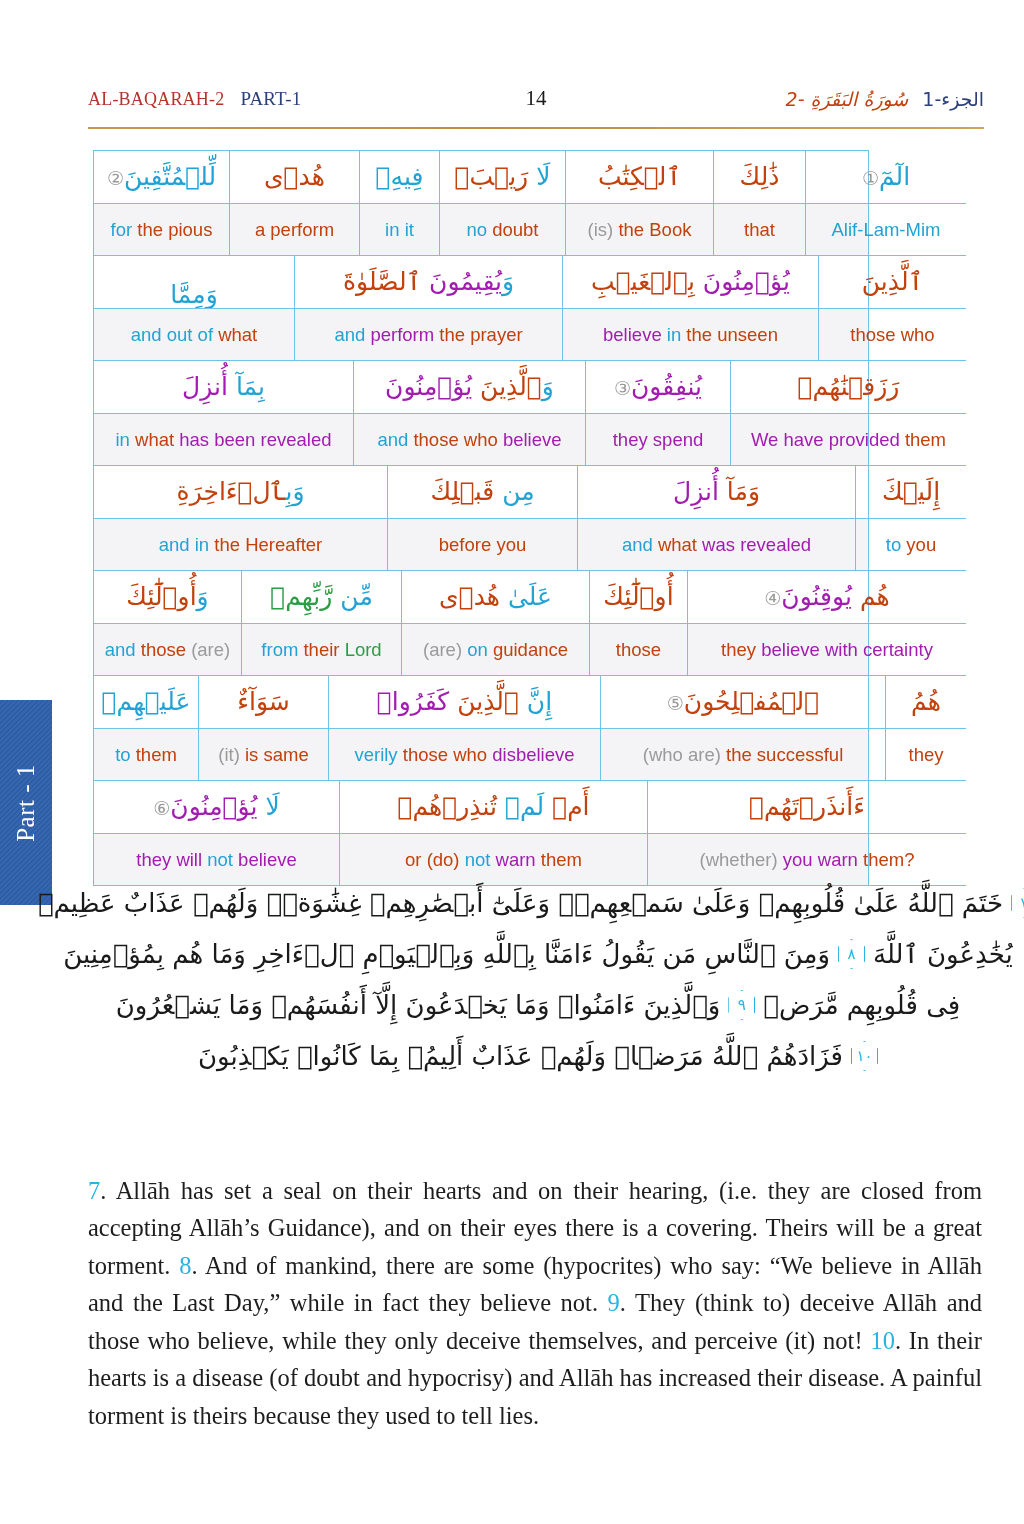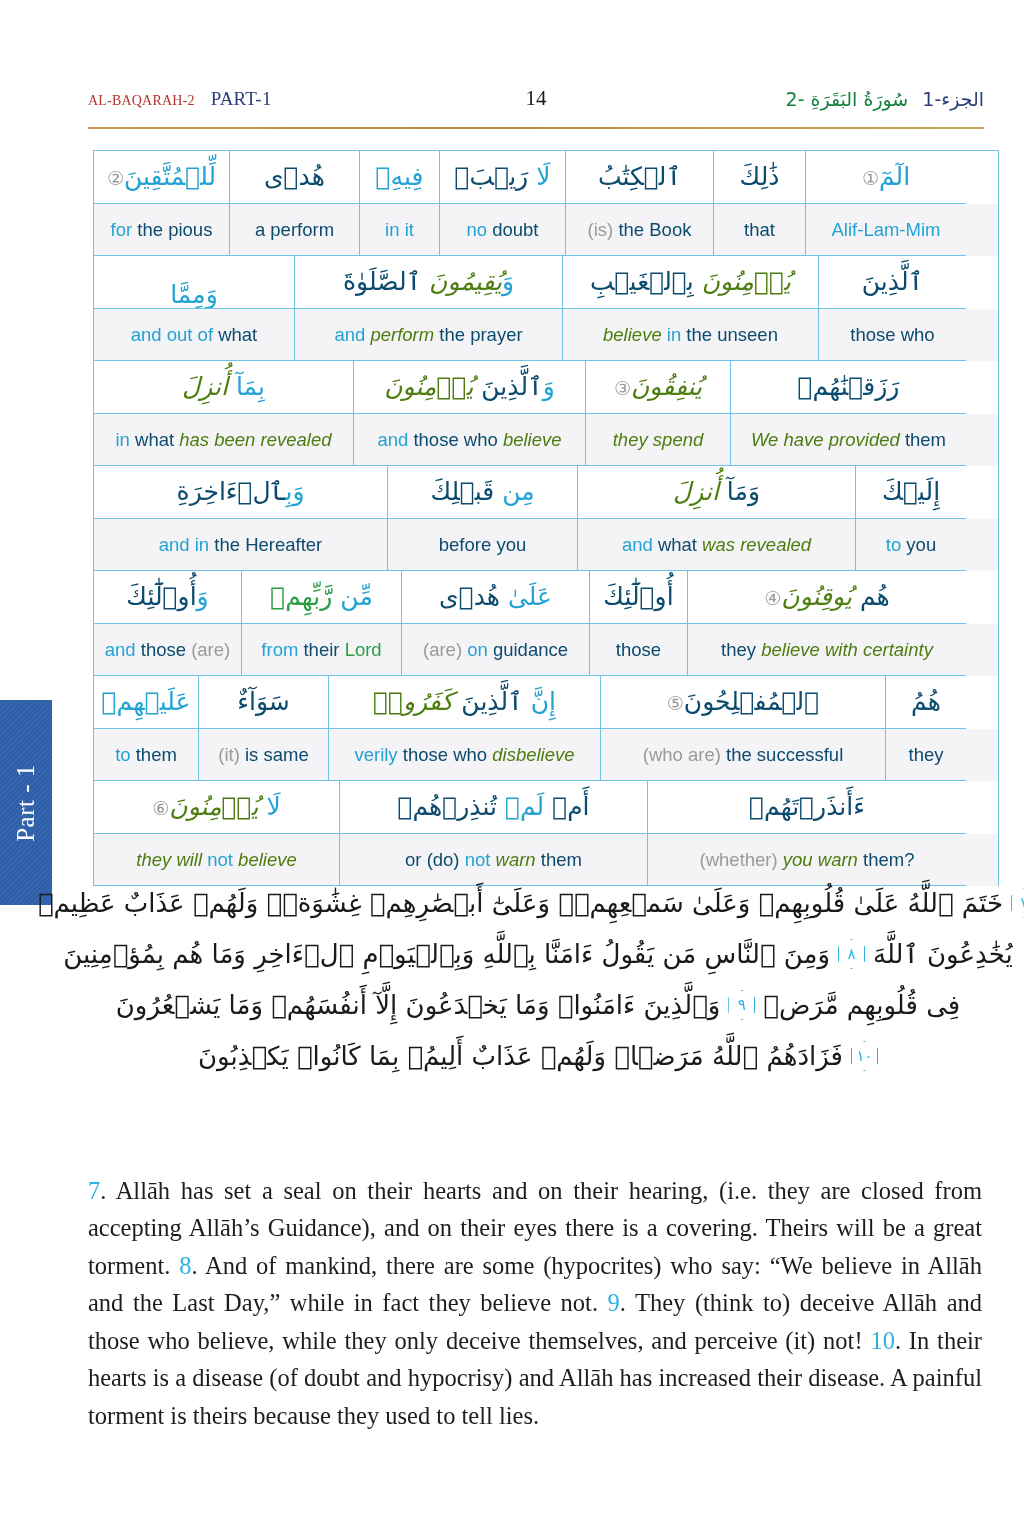--- a/index.html
+++ b/index.html
@@ -15,36 +15,36 @@
   
   #page { position:absolute; inset:0; }
 
   
   #header {
     position:absolute; left:88px; top:88px; width:896px; height:34px;
     display:flex; align-items:flex-start; justify-content:space-between;
   }
   #hdr-left { display:flex; align-items:baseline; gap:16px; }
   .hdr-surah-en {
-    color:#b5332c; font-size:14px; letter-spacing:.2px;
+    color:#b5332c; font-size:18px; letter-spacing:.2px;
     font-family:"Liberation Serif", serif;
   }
   .hdr-part-en {
     color:#2b3f7a; font-size:19px; letter-spacing:.2px;
     font-family:"Liberation Serif", serif;
   }
   #hdr-page {
     color:#1a1a1a; font-size:21px; position:absolute; left:50%;
     transform:translateX(-50%); top:-2px;
   }
   #hdr-right {
     direction:rtl; display:flex; align-items:baseline; gap:14px;
     font-family:"DejaVu Sans", sans-serif; font-size:19px;
   }
-  .hdr-surah-ar { color:#15803d; }
+  .hdr-surah-ar { color:#c2410c;font-style:italic; }
   .hdr-juz-ar  { color:#2b3f7a; }
 
   #hdr-rule {
     position:absolute; left:88px; top:127px; width:896px; height:2px;
     background:linear-gradient(90deg,#c49a4a 0%,#b98f3e 45%,#caa659 100%);
   }
 
   
   #part-tab {
     position:absolute; left:0px; top:700px; width:52px; height:205px;
@@ -56,21 +56,21 @@
     display:flex; align-items:center; justify-content:center;
   }
   #part-tab span {
     color:#ffffff; font-size:25px; letter-spacing:.5px;
     transform:rotate(-90deg); white-space:nowrap;
     font-family:"Liberation Serif", serif;
   }
 
   
   #wbw {
-    position:absolute; left:93px; top:150px; width:906px;
+    position:absolute; left:93px; top:150px; width:776px;
     border:1px solid #6fc3e8;
     border-bottom:none;
   }
   .wbw-row { display:flex; width:100%; }
   .ar-row  { height:53px; background:#ffffff; }
   .en-row  { height:52px; background:#f4f4f6; }
 
   .cell {
     border-right:1px solid #6fc3e8;
     display:flex; align-items:center; justify-content:center;
@@ -86,22 +86,22 @@
     font-size:25px; line-height:1.05; white-space:nowrap;
     padding:0 6px;
   }
   .en-txt {
     font-family:"Liberation Sans", sans-serif;
     font-size:18.5px; line-height:1.05; white-space:nowrap;
     color:#262626; padding:0 5px;
   }
   
   .c-blue   { color:#22a3d4; }
-  .c-pink   { color:#4d7c0f;font-style:italic; }
-  .c-black  { color:#0c4a6e; }
+  .c-pink   { color:#a21caf; }
+  .c-black  { color:#c2410c; }
   .c-grey   { color:#9a9a9a; }
   .c-green  { color:#2c9c45; }
   .ayah {
     color:#9a9a9a; font-size:19px; font-family:"DejaVu Sans", sans-serif;
   }
 
   
   #mushaf {
     position:absolute; left:88px; top:888px; width:900px;
     direction:rtl; 

